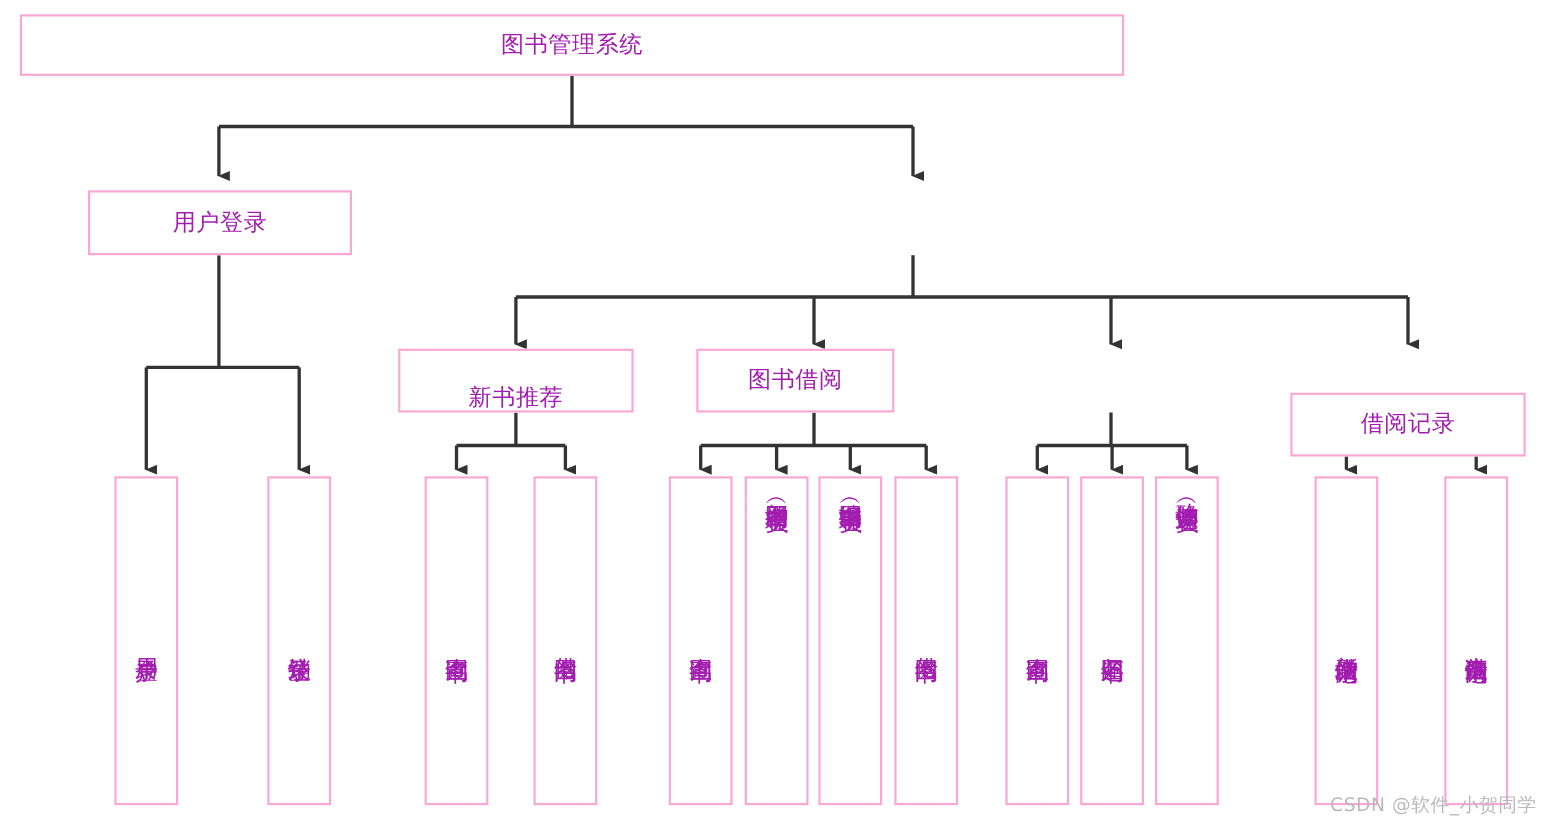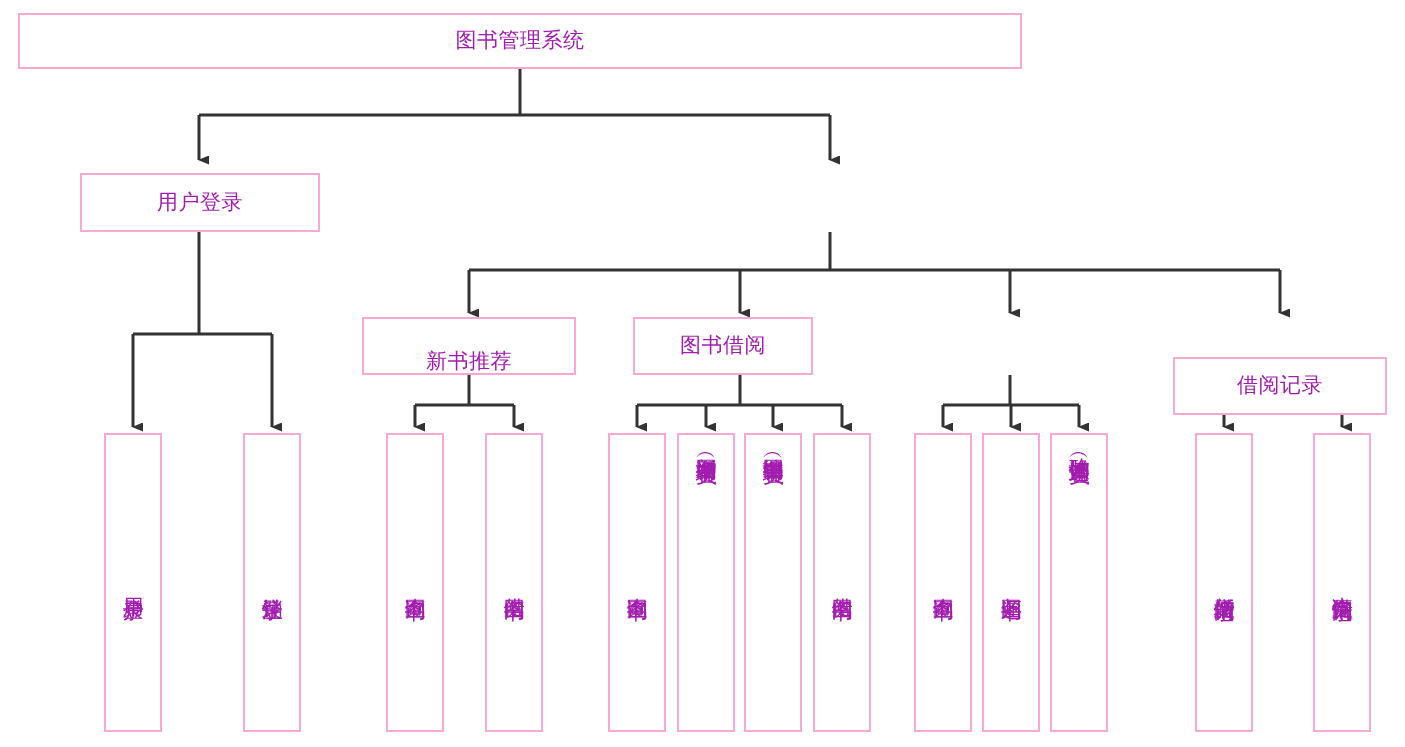--- a/index.html
+++ b/index.html
@@ -194,14 +194,15 @@
   </div>
 
   <div class="node v mid" style="left:1195px; top:433px; width:58px; height:299px;">
     <span class="lbl">新增借阅记录</span>
   </div>
 
   <div class="node v mid" style="left:1313px; top:433px; width:58px; height:299px;">
     <span class="lbl">查询借阅记录</span>
   </div>
 
+  <div id="watermark">CSDN @软件_小贺同学</div>
 
 </div>
 
 </body></html>

